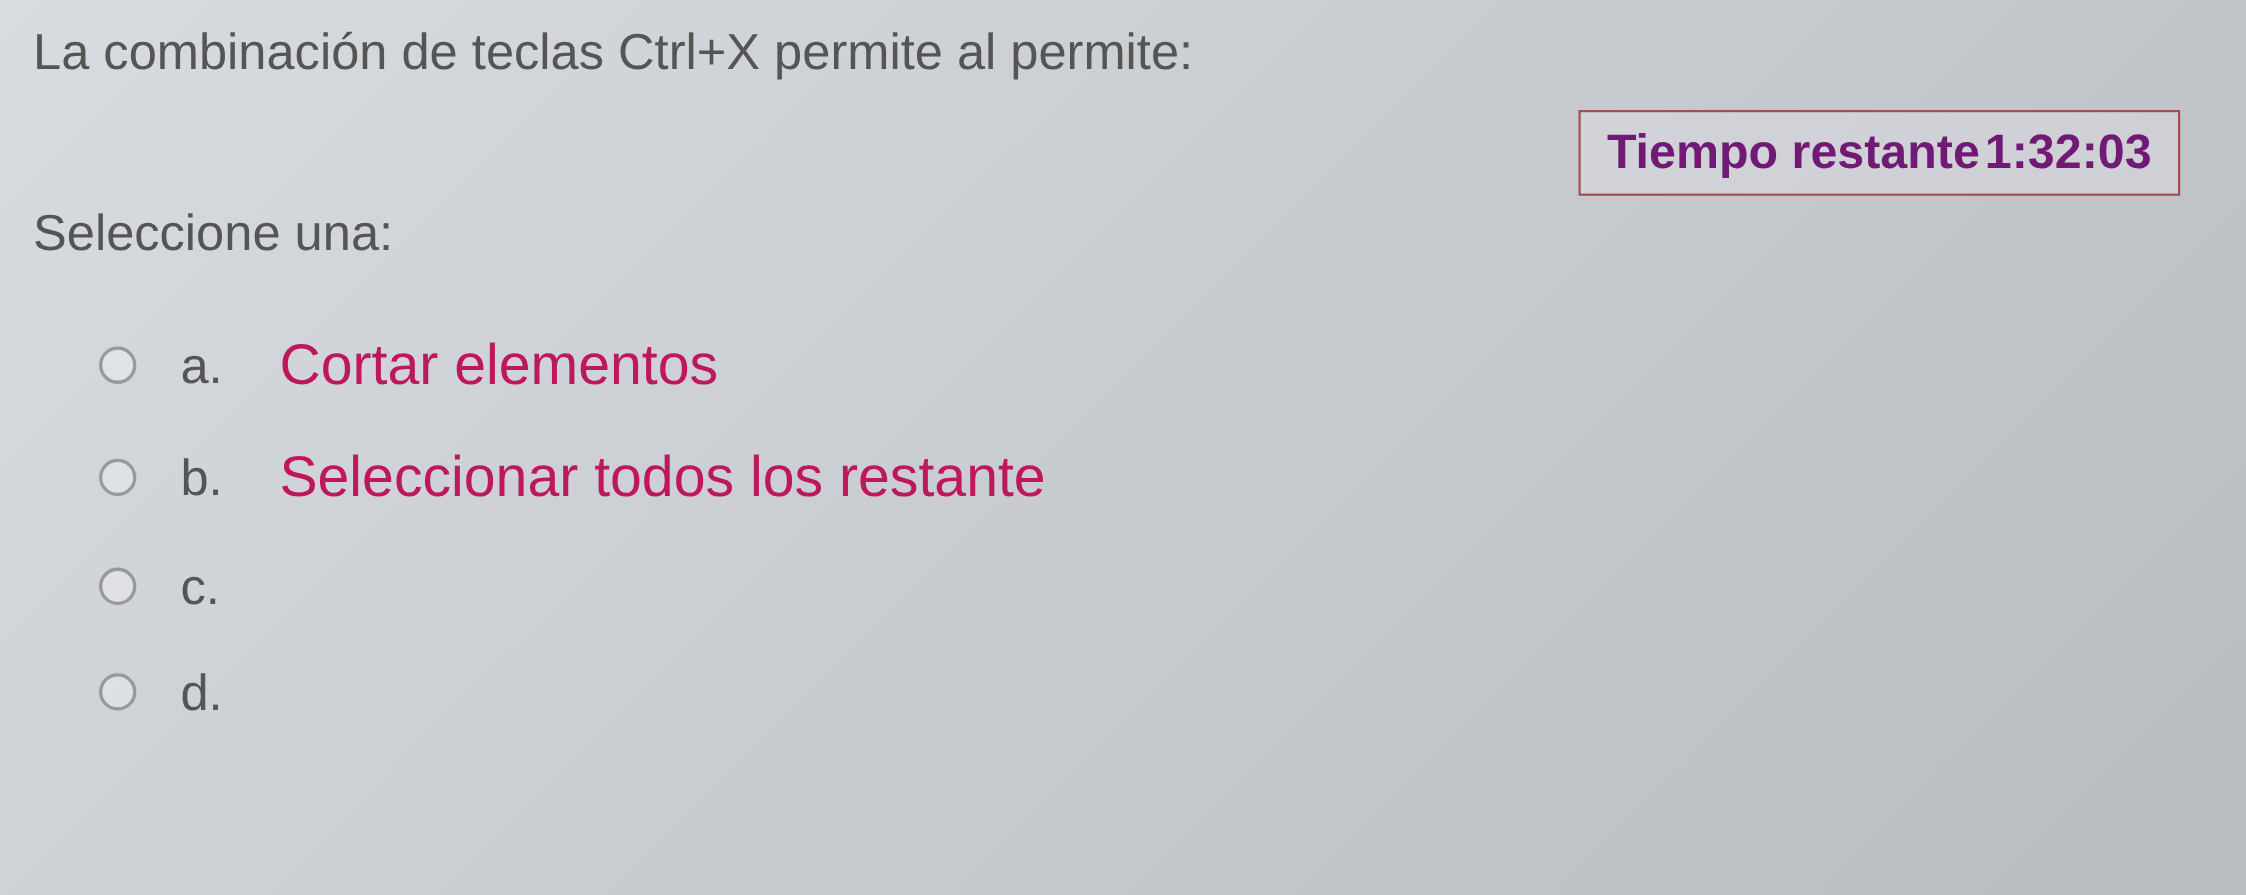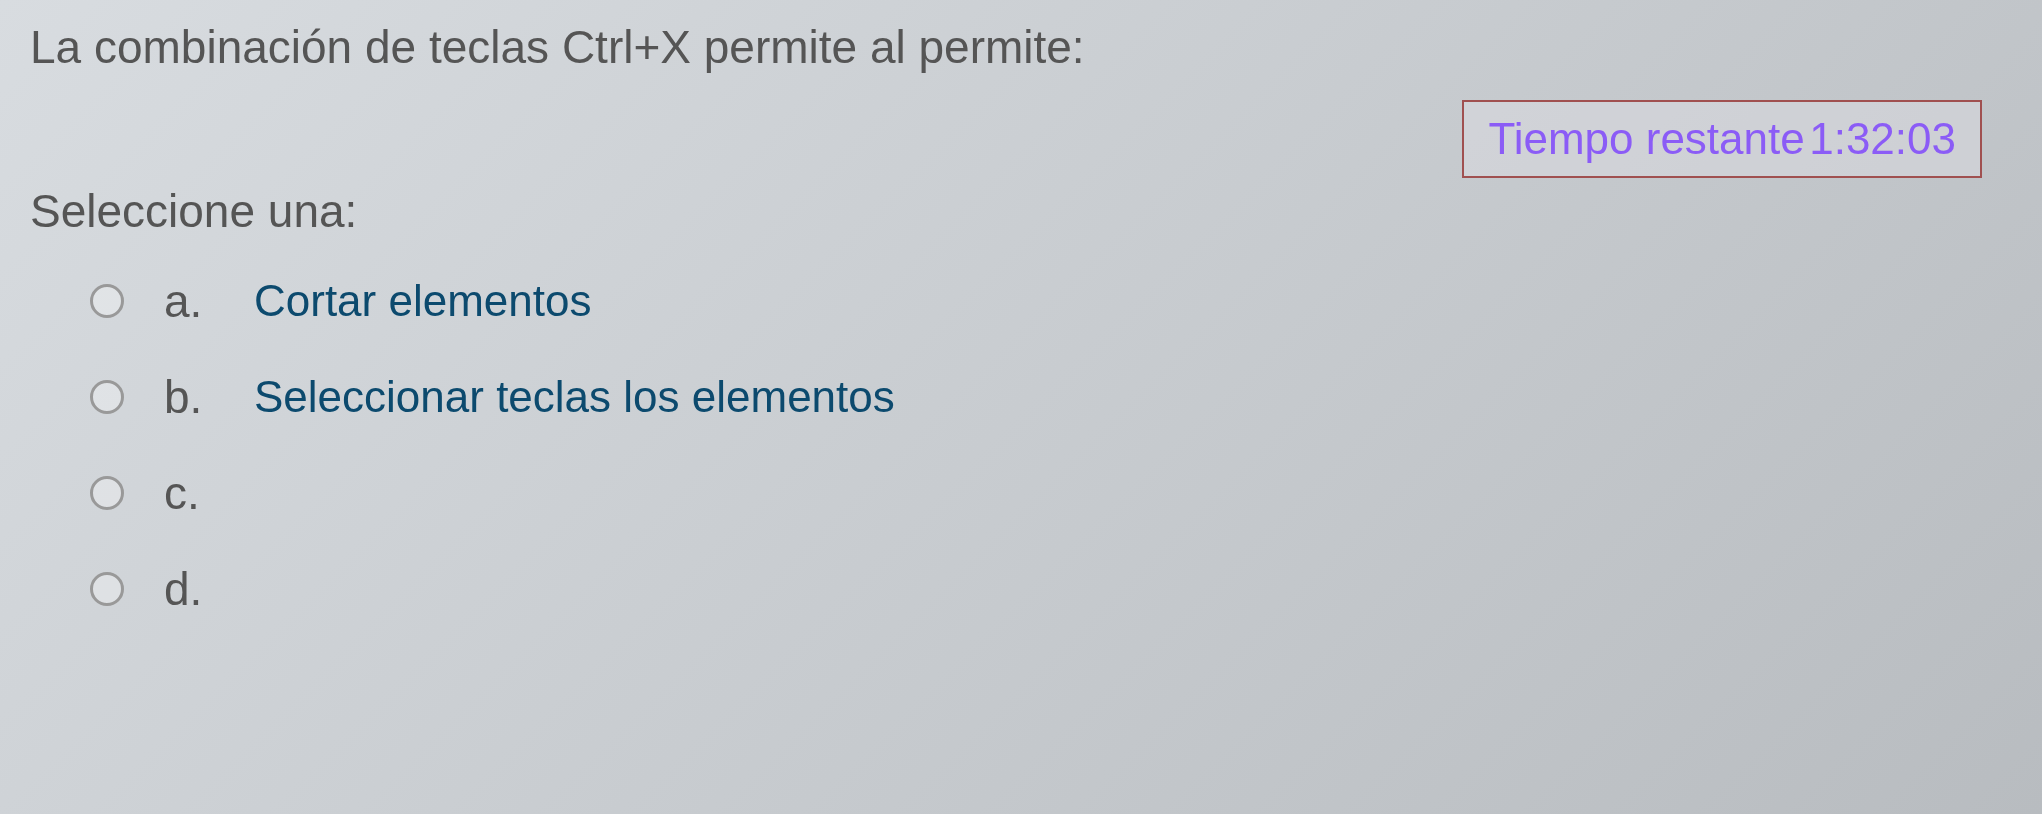--- a/index.html
+++ b/index.html
@@ -25,28 +25,28 @@
     .timer-box {
       position: absolute;
       top: 100px;
       right: 60px;
       border: 2px solid #a05050;
       padding: 12px 24px;
       background: rgba(220, 220, 225, 0.5);
     }
     .timer-text {
       font-size: 44px;
-      color: #8b5cf6;
-      font-weight: 400;
+      color: #701a75;
+      font-weight: 700;
     }
     .instruction {
       font-size: 46px;
       color: #555;
       margin-top: 110px;
-      margin-bottom: 36px;
+      margin-bottom: 64px;
       font-weight: 400;
     }
     .options {
       padding-left: 60px;
     }
     .option-row {
       display: flex;
       align-items: center;
       margin-bottom: 42px;
     }
@@ -60,22 +60,22 @@
       cursor: pointer;
       background: rgba(255,255,255,0.3);
     }
     .option-letter {
       font-size: 46px;
       color: #555;
       width: 90px;
       flex-shrink: 0;
     }
     .option-text {
-      font-size: 44px;
-      color: #0c4a6e;
+      font-size: 52px;
+      color: #be185d;
     }
   </style>
 </head>
 <body>
 
 <div class="question-text">La combinación de teclas Ctrl+X permite al permite:</div>
 
 <div class="timer-box">
   <span class="timer-text">Tiempo restante</span>
   <span class="timer-text"> </span>
@@ -86,21 +86,21 @@
 
 <div class="options">
   <div class="option-row">
     <span class="radio"></span>
     <span class="option-letter">a.</span>
     <span class="option-text">Cortar elementos</span>
   </div>
   <div class="option-row">
     <span class="radio"></span>
     <span class="option-letter">b.</span>
-    <span class="option-text">Seleccionar teclas los elementos</span>
+    <span class="option-text">Seleccionar todos los restante</span>
   </div>
   <div class="option-row">
     <span class="radio"></span>
     <span class="option-letter">c.</span>
   </div>
   <div class="option-row">
     <span class="radio"></span>
     <span class="option-letter">d.</span>
   </div>
 </div>

